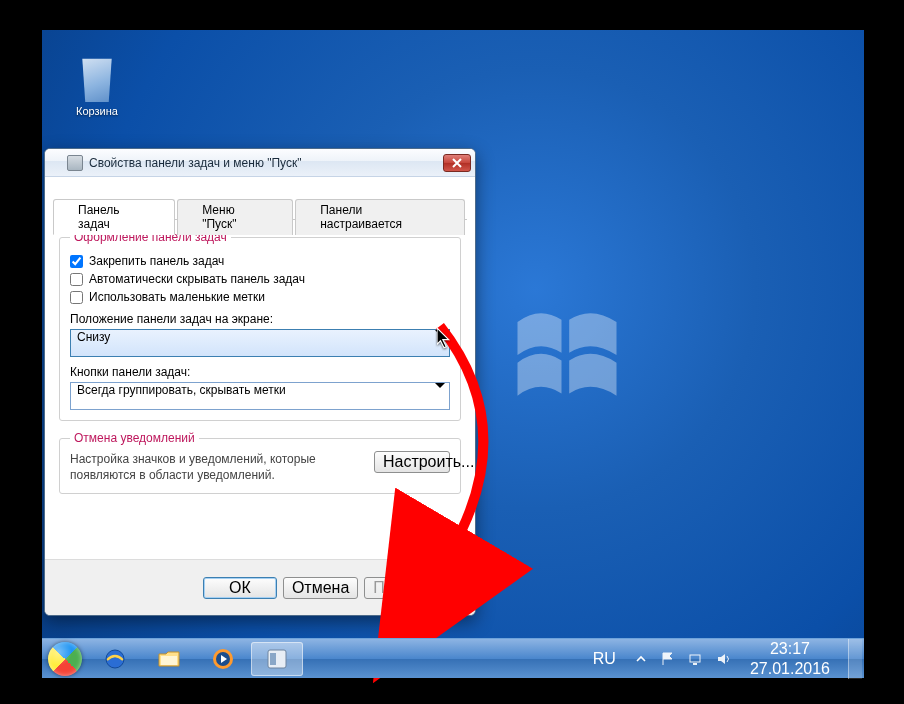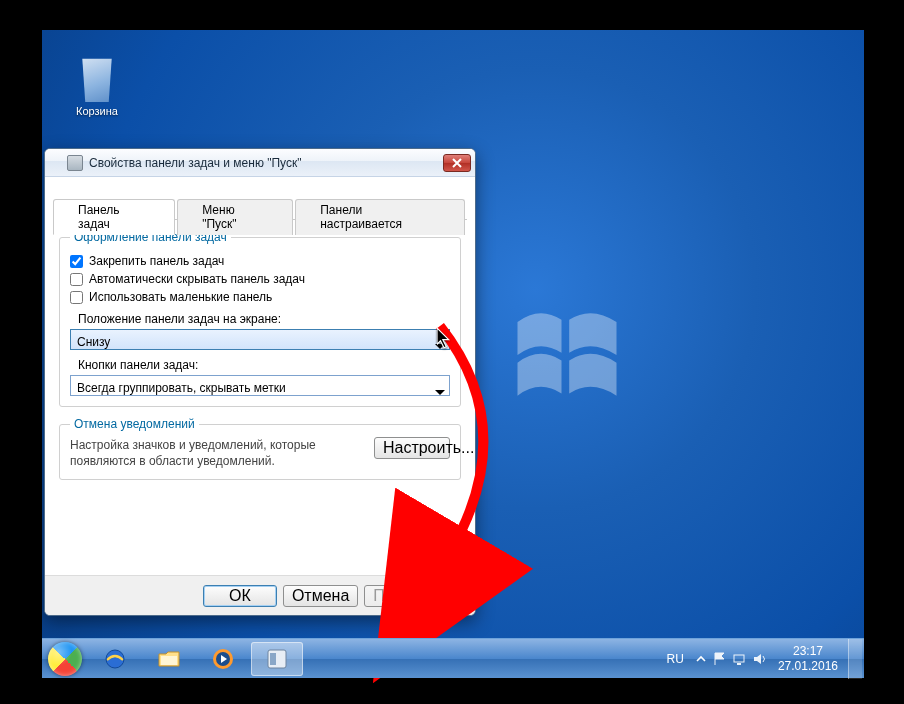--- a/index.html
+++ b/index.html
@@ -57,42 +57,42 @@
     border: 1px solid #c9c9c9; border-bottom: none; margin-right: 2px;
     border-radius: 3px 3px 0 0; position: relative; top: 16px; cursor: pointer;
   }
   .tabs .tab.active { background:#fff; border-bottom:1px solid #fff; }
 
   .panel { padding: 10px 14px 6px; }
   fieldset {
     border: 1px solid #d0d0d0; border-radius: 3px;
     padding: 6px 10px 10px; margin-bottom: 10px; font-size: 12px;
   }
-  legend { padding: 0 4px; color: #0369a1; font-size: 12px; }
+  legend { padding: 0 4px; color: #be185d; font-size: 12px; }
   .chk { display: flex; align-items: center; margin: 4px 0; gap: 6px; }
   .chk input { width: 13px; height: 13px; }
-  .lbl { display: block; margin: 8px 8px 3px; }
+  .lbl { display: block; margin: 8px 0 3px; }
   .select {
-    display: flex; align-items: flex-end; justify-content: space-between;
-    height: 21px; border: 1px solid #7da2ce; background: #fff;
+    display: flex; align-items: flex-start; justify-content: space-between;
+    height: 28px; border: 1px solid #7da2ce; background: #fff;
     font-size: 12px; padding: 0 4px 0 6px; cursor: pointer;
   }
   .select.hover {
     background: linear-gradient(#e9f2fe,#d2e4fb);
     border-color: #3c7fb1;
   }
   .select .arrow { width: 0; height: 0; border-left: 5px solid transparent; border-right: 5px solid transparent; border-top: 5px solid #000; }
 
   .notif-row { display: flex; justify-content: space-between; align-items: flex-start; gap: 16px; }
   .notif-text { color: #444; line-height: 1.35; font-size: 12px; }
   .help-link { color: #0066cc; text-decoration: underline; cursor: pointer; font-size: 12px; margin: 44px 0 0 2px; display: inline-block; }
 
   .dlg-buttons {
     border-top: 1px solid #dcdcdc; background: #f0f0f0;
-    position: absolute; bottom: 0; left: 0; right: 0; height: 40px;
+    position: absolute; bottom: 0; left: 0; right: 0; height: 56px;
     display: flex; align-items: center; justify-content: flex-end; padding: 0 10px; gap: 6px;
   }
   .win-btn {
     min-width: 74px; height: 22px; font-size: 16px;
     border: 1px solid #8e8f8f; border-radius: 3px;
     background: linear-gradient(#fdfdfd,#e4e4e4); cursor: pointer;
     padding: 0 8px;
   }
   .win-btn.default {
     border-color: #3c7fb1;
@@ -119,21 +119,21 @@
                 conic-gradient(from 45deg, #4caf50 0 90deg, #f44336 90deg 180deg, #ffeb3b 180deg 270deg, #2196f3 270deg 360deg);
     box-shadow: 0 0 4px rgba(0,0,0,.5), inset 0 0 5px rgba(255,255,255,.5);
   }
   .tb-btn {
     width: 52px; height: 34px; margin: 0 1px; border-radius: 3px;
     display: flex; align-items: center; justify-content: center; cursor: pointer;
   }
   .tb-btn.active { background: rgba(255,255,255,.35); box-shadow: inset 0 0 0 1px rgba(255,255,255,.5); }
   .tb-icon { width: 26px; height: 24px; }
 
-  .tray { margin-left: auto; display: flex; align-items: center; padding: 0 2px; color: #fff; font-size: 12px; gap: 4px; }
+  .tray { margin-left: auto; display: flex; align-items: center; padding: 0 2px; color: #fff; font-size: 16px; gap: 12px; }
   .tray-icon { width: 16px; height: 16px; opacity: .9; }
   .clock { text-align: center; line-height: 1.2; margin: 0 6px; }
   .showdesk { width: 14px; height: 40px; border-left: 1px solid rgba(255,255,255,.4); background: rgba(255,255,255,.15); cursor: pointer; }
   .lang { margin: 0 6px; cursor: pointer; }
   .chev { width: 14px; height: 14px; display:flex; align-items:center; justify-content:center; cursor:pointer; }
 
   .cursor { position: absolute; width: 14px; height: 20px; pointer-events: none; }
   .cursor svg { filter: drop-shadow(0 1px 1px rgba(0,0,0,.6)); }
 
   
@@ -181,21 +181,21 @@
         <label class="chk">
           <input type="checkbox" checked="" style="">
           <span>Закрепить панель задач</span>
         </label>
         <label class="chk">
           <input type="checkbox" style="">
           <span>Автоматически скрывать панель задач</span>
         </label>
         <label class="chk">
           <input type="checkbox" style="">
-          <span>Использовать маленькие панель</span>
+          <span>Использовать маленькие метки</span>
         </label>
 
         <span class="lbl">Положение панели задач на экране:</span>
         <div class="select hover">
           <span>Снизу</span>
           <span class="arrow"></span>
         </div>
 
         <span class="lbl">Кнопки панели задач:</span>
         <div class="select">

